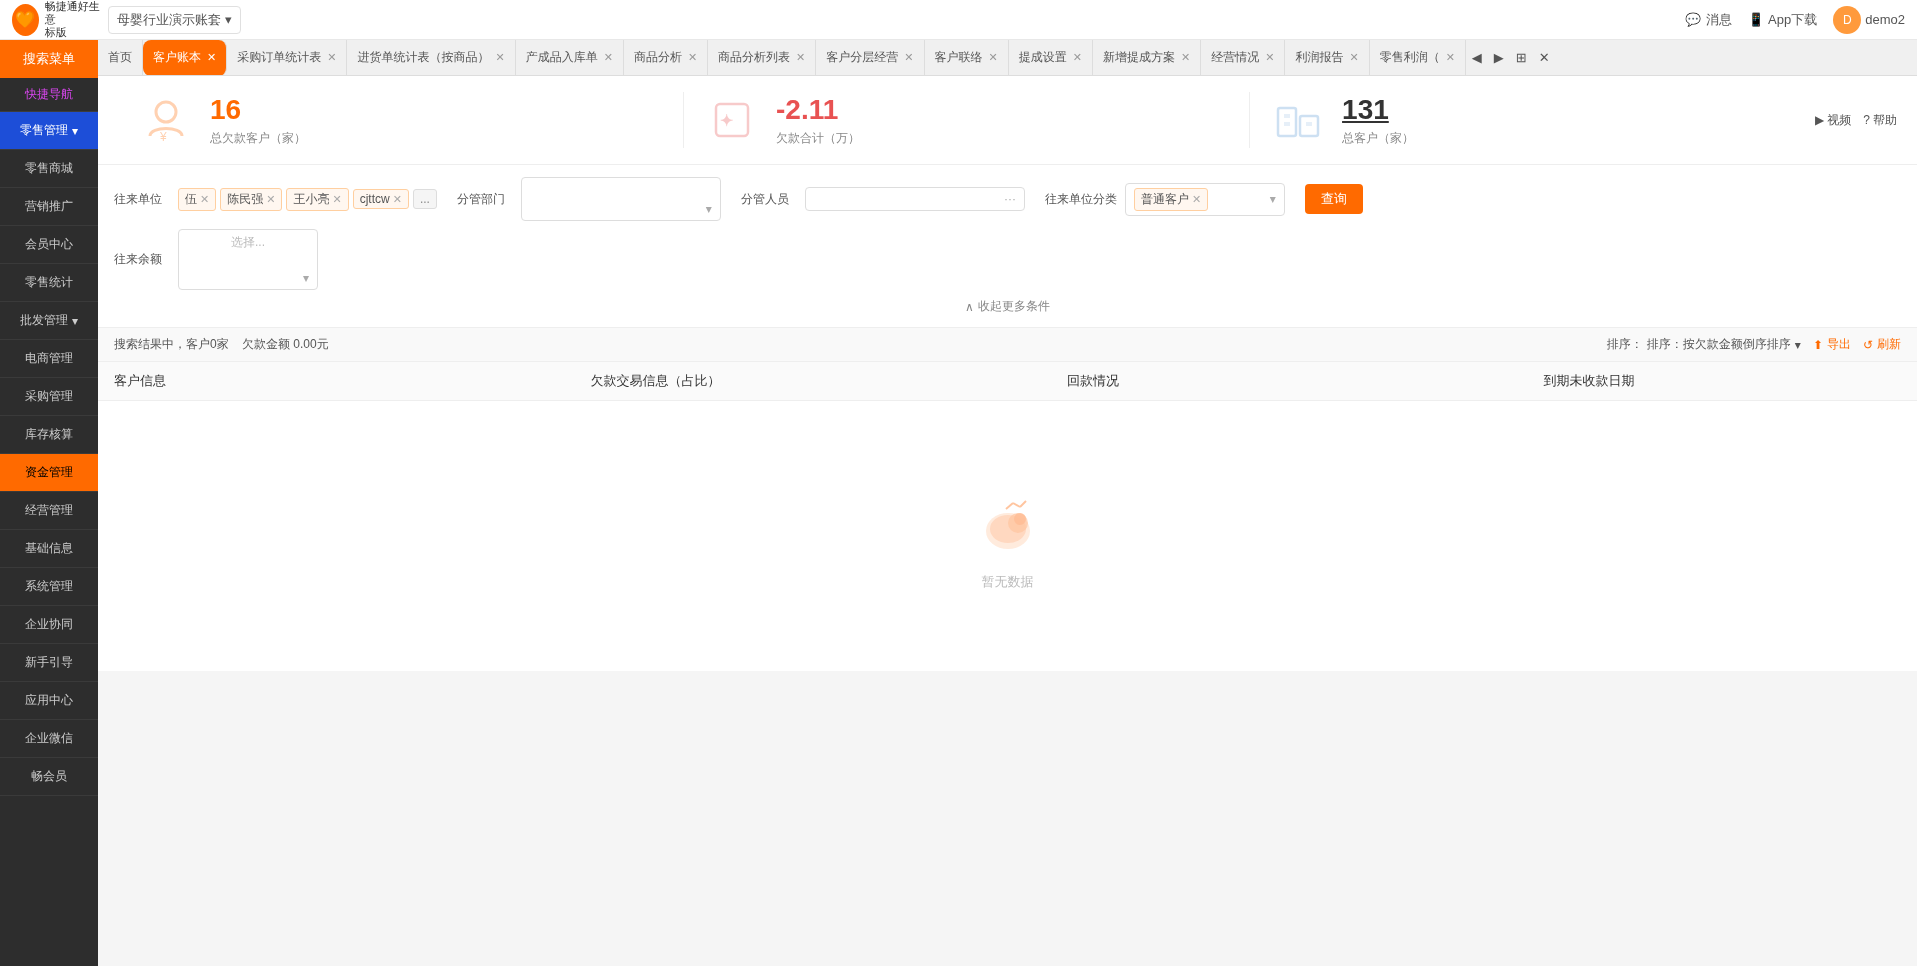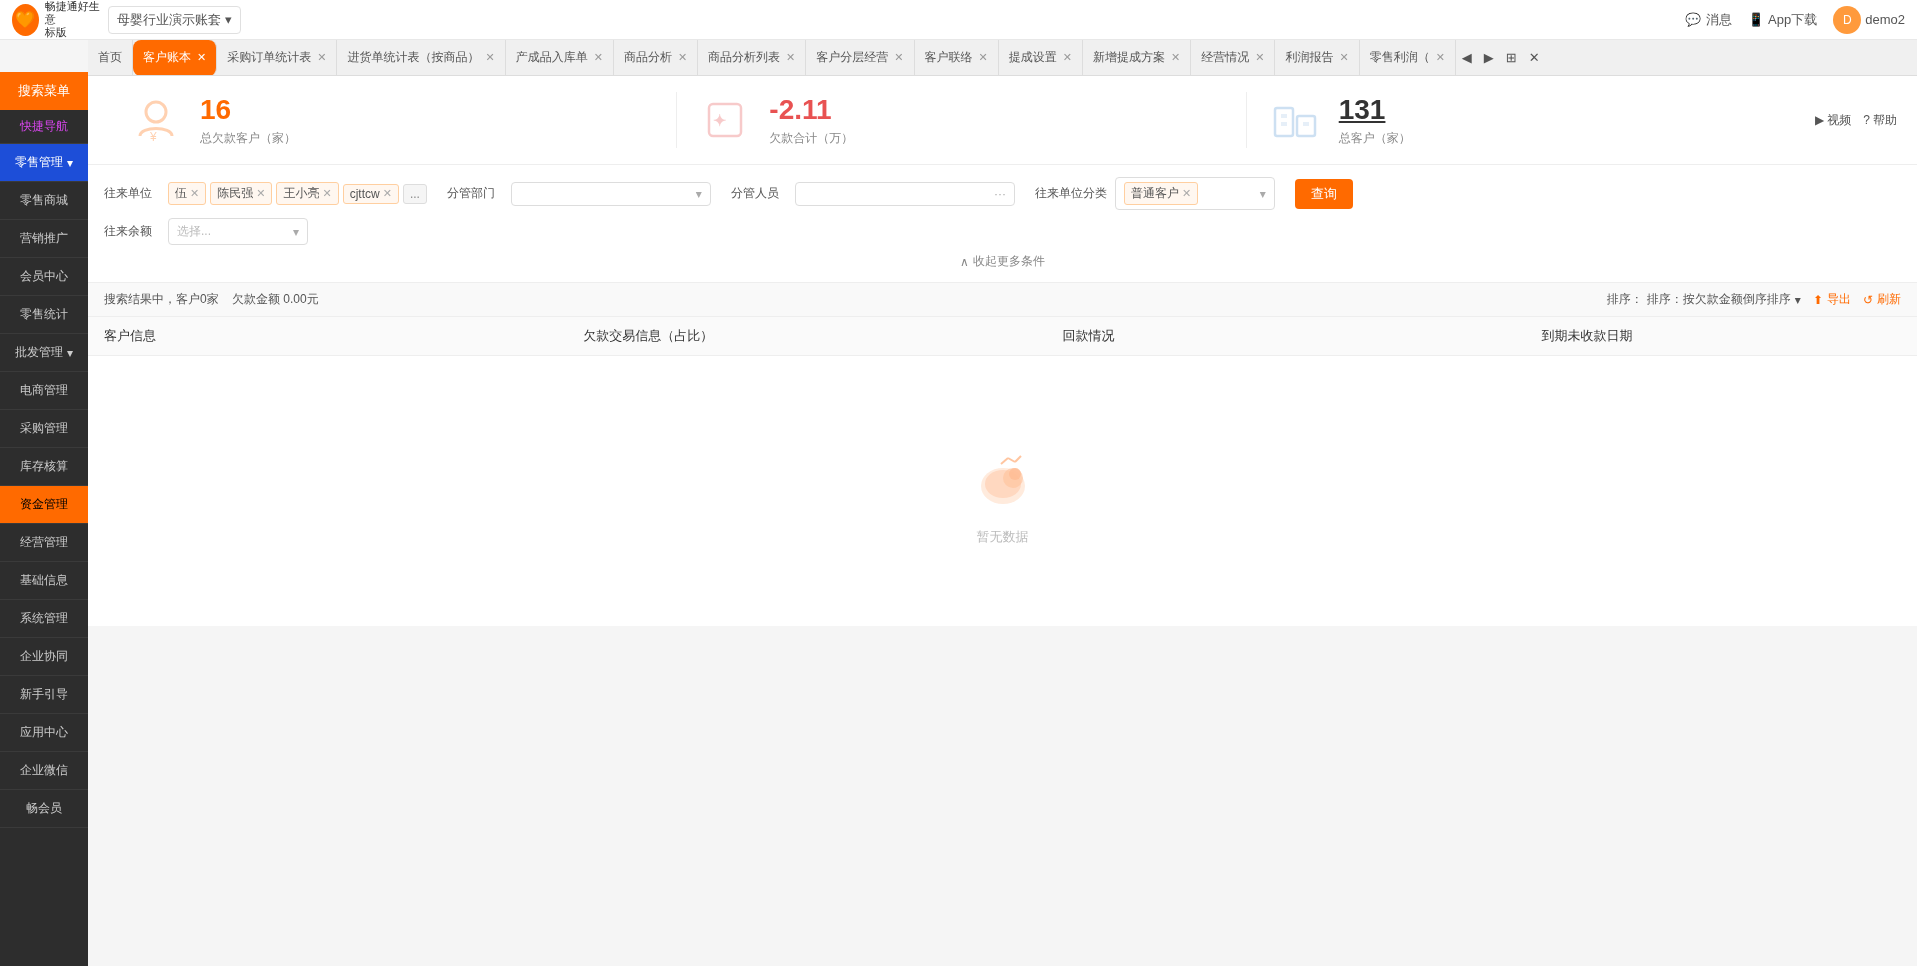--- a/index.html
+++ b/index.html
@@ -82,27 +82,26 @@
 
     
     .main-layout {
       display: flex;
       flex: 1;
       overflow: hidden;
     }
 
     
     .sidebar {
-      width: 88px;
+      width: 98px;
       background: #2d2d2d;
       display: flex;
       flex-direction: column;
       flex-shrink: 0;
       overflow-y: auto;
-      margin-top: 32px;
     }
     .sidebar-search {
       background: #ff6a00;
       padding: 10px 6px;
       text-align: center;
       color: #fff;
       font-size: 13px;
       cursor: pointer;
     }
     .sidebar-nav {
@@ -291,20 +290,21 @@
       align-items: center;
       border: 1px solid #ddd;
       border-radius: 4px;
       padding: 4px 8px;
       font-size: 12px;
       color: #555;
       background: #fff;
       cursor: pointer;
       gap: 20px;
       min-width: 180px;
+      flex-direction: column;
     }
     .filter-select .arrow { margin-left: auto; color: #aaa; }
     .filter-person {
       display: flex;
       align-items: center;
       border: 1px solid #ddd;
       border-radius: 4px;
       padding: 4px 8px;
       font-size: 12px;
       color: #555;

